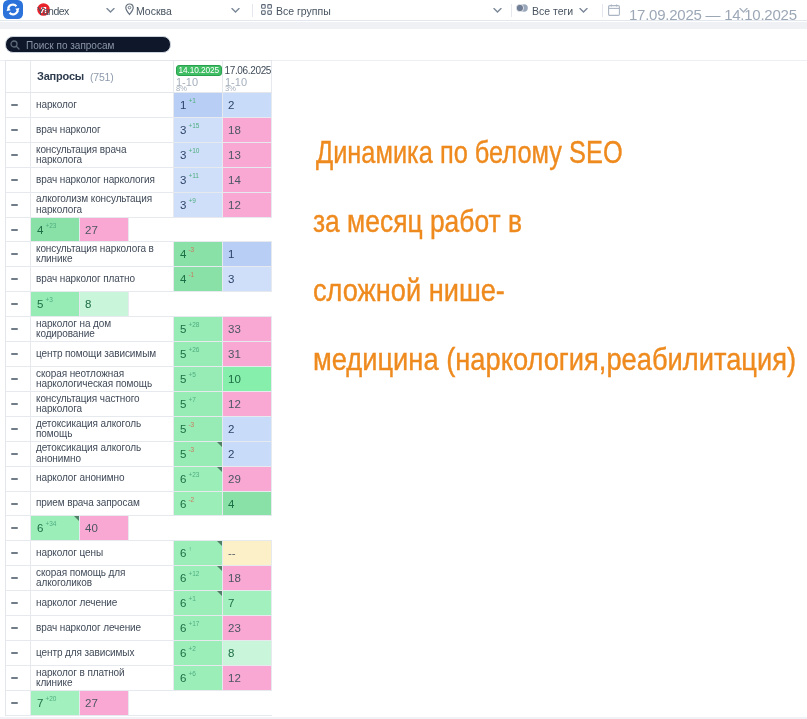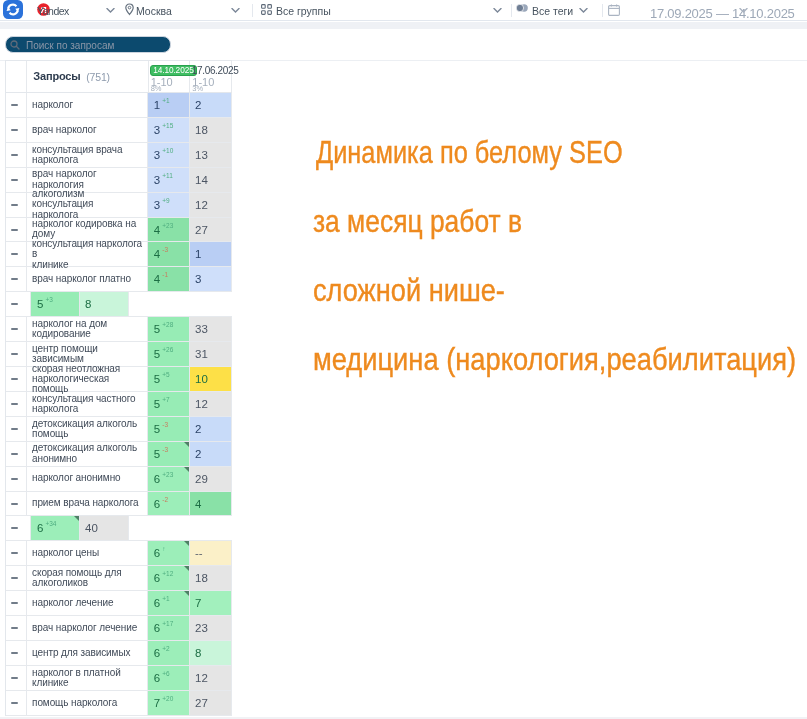--- a/index.html
+++ b/index.html
@@ -5,24 +5,24 @@
 html,body{width:807px;height:719px;overflow:hidden;background:#fff;
   font-family:"Liberation Sans",sans-serif;-webkit-font-smoothing:antialiased}
 .abs{position:absolute}
 
 #bar{position:absolute;left:0;top:0;width:807px;height:21px;background:#fff;border-bottom:1px solid #e2e7ee}
 #strip{position:absolute;left:0;top:22px;width:807px;height:7px;background:#eff1f5}
 .tbtxt{position:absolute;font-size:10.5px;color:#47535f;top:4.5px;white-space:nowrap}
 .sep{position:absolute;top:4px;height:13px;width:1px;background:#e4e8ee}
 .chev{position:absolute;top:8px;width:9px;height:5px}
 
-#search{position:absolute;left:5px;top:36px;width:166px;height:17px;border:1px solid #ccd4de;border-radius:8px;background:#0c4a6e}
+#search{position:absolute;left:5px;top:36px;width:166px;height:17px;border:1px solid #ccd4de;border-radius:8px;background:#0f172a}
 #search span{position:absolute;left:20px;top:3px;font-size:10px;color:#8a96a7}
 
-#tbl{position:absolute;left:5px;top:60px;width:227px;border-left:1px solid #e3e7ec;border-top:1px solid #e3e7ec;background:#fff}
+#tbl{position:absolute;left:5px;top:60px;width:267px;border-left:1px solid #e3e7ec;border-top:1px solid #e3e7ec;background:#fff}
 #topline{position:absolute;left:0;top:60px;width:807px;height:1px;background:#eceff3}
 .tr{display:flex;height:24.92px;border-bottom:1px solid #e6e9ed}
 .ca{width:25px;border-right:1px solid #e6e9ed;position:relative}
 .cb{width:143px;border-right:1px solid #e6e9ed;font-size:10px;line-height:10.2px;color:#414b59;padding:0 0 0 5px;display:flex;flex-direction:column;justify-content:center;letter-spacing:-0.1px}
 .cb br{line-height:10.5px}
 .cc{width:49px;border-right:1px solid #e6e9ed;position:relative;padding:6px 0 0 6px;font-size:12px;line-height:12px}
 .cd{width:49px;border-right:1px solid #e6e9ed;position:relative;padding:6px 0 0 5px;font-size:12px;line-height:12px}
 .dash{position:absolute;left:5px;top:11px;width:7px;height:2px;background:#717c89;border-radius:1px}
 .pos{font-size:11.5px;font-weight:400}
 .pos2{font-size:11.5px}
@@ -34,23 +34,23 @@
 .nw{color:#4c5563;font-weight:400}
 .ny{color:#5d646e;font-weight:400}
 .p1{background:#b9cef4}
 .p2{background:#c8dbf9}
 .p3{background:#cfdffa}
 .p4{background:#89e1a7}
 .p5{background:#97ecb5}
 .p6{background:#9ceeb9}
 .p7{background:#a2f0bd}
 .p8{background:#c9f5da}
-.p10{background:#fde047}
+.p10{background:#86efac}
 .yel{background:#fbf0c8}
-.w{background:#e5e5e5}
+.w{background:#f9a8d4}
 .tri{position:absolute;right:0;top:0;width:0;height:0;border-top:5px solid #4f7f66;border-left:5px solid transparent}
 
 #thead{display:flex;height:32px;border-bottom:1px solid #e3e7ec}
 #thead .ca{height:auto}
 .hq{width:143px;border-right:1px solid #e6e9ed;position:relative}
 .hq b{position:absolute;left:6px;top:9px;font-size:11px;color:#2e3c4e;letter-spacing:-0.2px}
 .hq i{position:absolute;left:59px;top:10px;font-size:10.5px;font-style:normal;color:#8e9bad;letter-spacing:-0.2px}
 .hc{width:49px;border-right:1px solid #e6e9ed;position:relative}
 .hd{width:49px;border-right:1px solid #e6e9ed;position:relative}
 .pill{position:absolute;left:1.5px;top:3.5px;background:#3ebd62;border:1px solid #2aa14e;border-radius:3px;color:#fff;font-size:8.3px;line-height:9.5px;font-weight:400;padding:0 2px;letter-spacing:-0.1px}
@@ -117,21 +117,21 @@
   </svg>
 <div class="sep" style="left:602px"></div>
 <svg class="abs" style="left:608px;top:4px" width="12" height="12" viewBox="0 0 12 12">
 <g fill="none" stroke="#aab4c2" stroke-width="1.1">
 <rect x="0.6" y="1.6" width="10.8" height="9.8" rx="1.2"></rect>
 <line x1="0.6" y1="4.4" x2="11.4" y2="4.4"></line>
 <line x1="3.4" y1="0.4" x2="3.4" y2="2.4"></line>
 <line x1="8.6" y1="0.4" x2="8.6" y2="2.4"></line>
 </g>
   </svg>
-<span class="tbtxt" style="left:650px;color:#9da8b7;font-size:13px;letter-spacing:-0.25px;top:6px">17.09.2025 — 14.10.2025</span>
+<span class="tbtxt" style="left:629px;color:#9da8b7;font-size:15px;letter-spacing:-0.25px;top:6px">17.09.2025 — 14.10.2025</span>
 <svg class="chev" style="left:739px" viewBox="0 0 9 5">
     <path d="M1 0.5 L4.5 4 L8 0.5" fill="none" stroke="#aab3c0" stroke-width="1.4" stroke-linecap="round"></path>
   </svg>
 
 <div id="search">
     <span>Поиск по запросам</span>
   </div>
 <svg class="abs" style="left:10px;top:40px" width="10" height="10" viewBox="0 0 10 10">
 <circle cx="4" cy="4" r="3" fill="none" stroke="#5f6b7a" stroke-width="1.3"></circle>
 <line x1="6.3" y1="6.3" x2="9" y2="9" stroke="#5f6b7a" stroke-width="1.3" stroke-linecap="round"></line>
@@ -193,21 +193,20 @@
         <span class="dash"></span>
       </div>
       <div class="cb">алкоголизм консультация<br>нарколога</div>
       <div class="cc p3"><span class="pos nb">3</span><span class="sup g">+9</span></div>
       <div class="cd w"><span class="pos2 nw">12</span></div>
     </div>
 <div class="tr">
       <div class="ca">
         <span class="dash"></span>
       </div>
-      <div class="cb">нарколог кодировка на<br>дому</div>
       <div class="cc p4"><span class="pos ng">4</span><span class="sup g">+23</span></div>
       <div class="cd w"><span class="pos2 nw">27</span></div>
     </div>
 <div class="tr">
       <div class="ca">
         <span class="dash"></span>
       </div>
       <div class="cb">консультация нарколога в<br>клинике</div>
       <div class="cc p4"><span class="pos ng">4</span><span class="sup r">-3</span></div>
       <div class="cd p1"><span class="pos2 nb">1</span></div>
@@ -280,21 +279,21 @@
         <span class="dash"></span>
       </div>
       <div class="cb">нарколог анонимно</div>
       <div class="cc p6"><i class="tri"></i><span class="pos ng">6</span><span class="sup g">+23</span></div>
       <div class="cd w"><span class="pos2 nw">29</span></div>
     </div>
 <div class="tr">
       <div class="ca">
         <span class="dash"></span>
       </div>
-      <div class="cb">прием врача нарколога</div>
+      <div class="cb">прием врача запросам</div>
       <div class="cc p6"><span class="pos ng">6</span><span class="sup r">-2</span></div>
       <div class="cd p4"><span class="pos2 ng">4</span></div>
     </div>
 <div class="tr">
       <div class="ca">
         <span class="dash"></span>
       </div>
       <div class="cc p6"><i class="tri"></i><span class="pos ng">6</span><span class="sup g">+34</span></div>
       <div class="cd w"><span class="pos2 nw">40</span></div>
     </div>
@@ -343,21 +342,20 @@
         <span class="dash"></span>
       </div>
       <div class="cb">нарколог в платной<br>клинике</div>
       <div class="cc p6"><span class="pos ng">6</span><span class="sup g">+6</span></div>
       <div class="cd w"><span class="pos2 nw">12</span></div>
     </div>
 <div class="tr">
       <div class="ca">
         <span class="dash"></span>
       </div>
-      <div class="cb">помощь нарколога</div>
       <div class="cc p7"><span class="pos ng">7</span><span class="sup g">+20</span></div>
       <div class="cd w"><span class="pos2 nw">27</span></div>
     </div>
 </div>
 
 <div class="ol" style="top:134px;left:316px;transform:scaleX(0.793)">Динамика по белому SEO</div>
 <div class="ol" style="top:203px;transform:scaleX(0.825)">за месяц работ в</div>
 <div class="ol" style="top:272px;transform:scaleX(0.850)">сложной нише-</div>
 <div class="ol" style="top:341px;transform:scaleX(0.8525)">медицина (наркология,реабилитация)</div>
 <div id="sb"></div>

